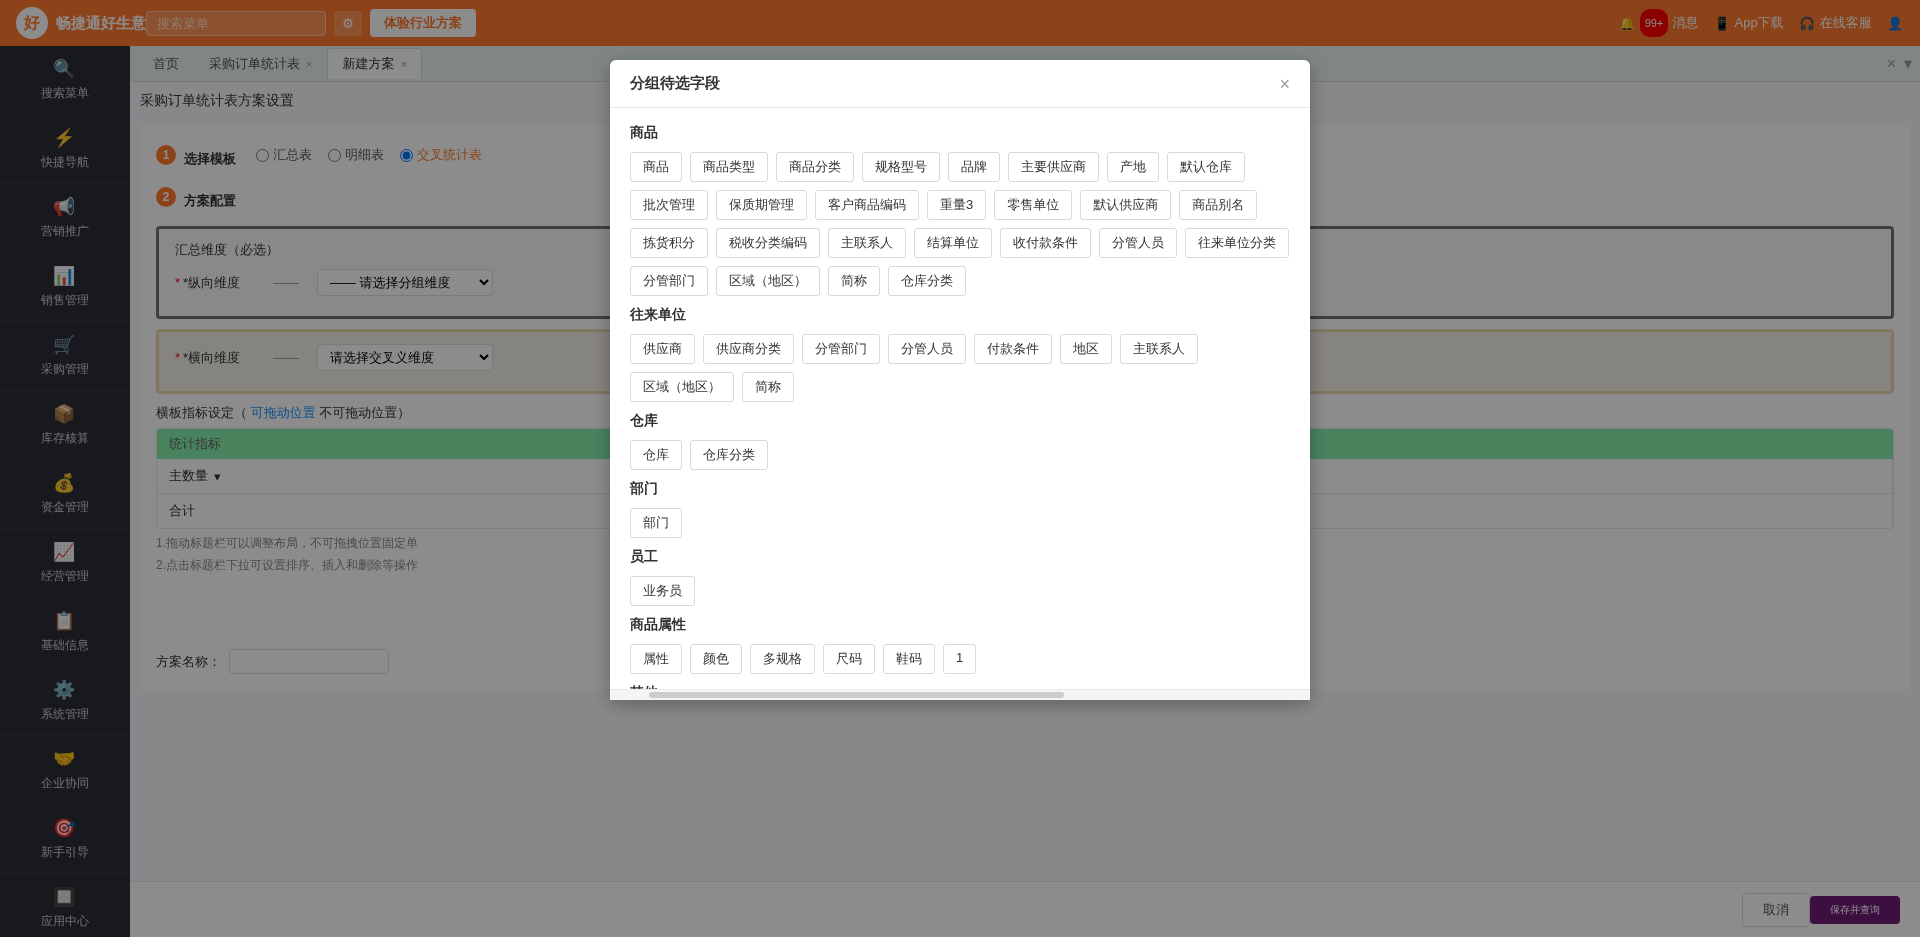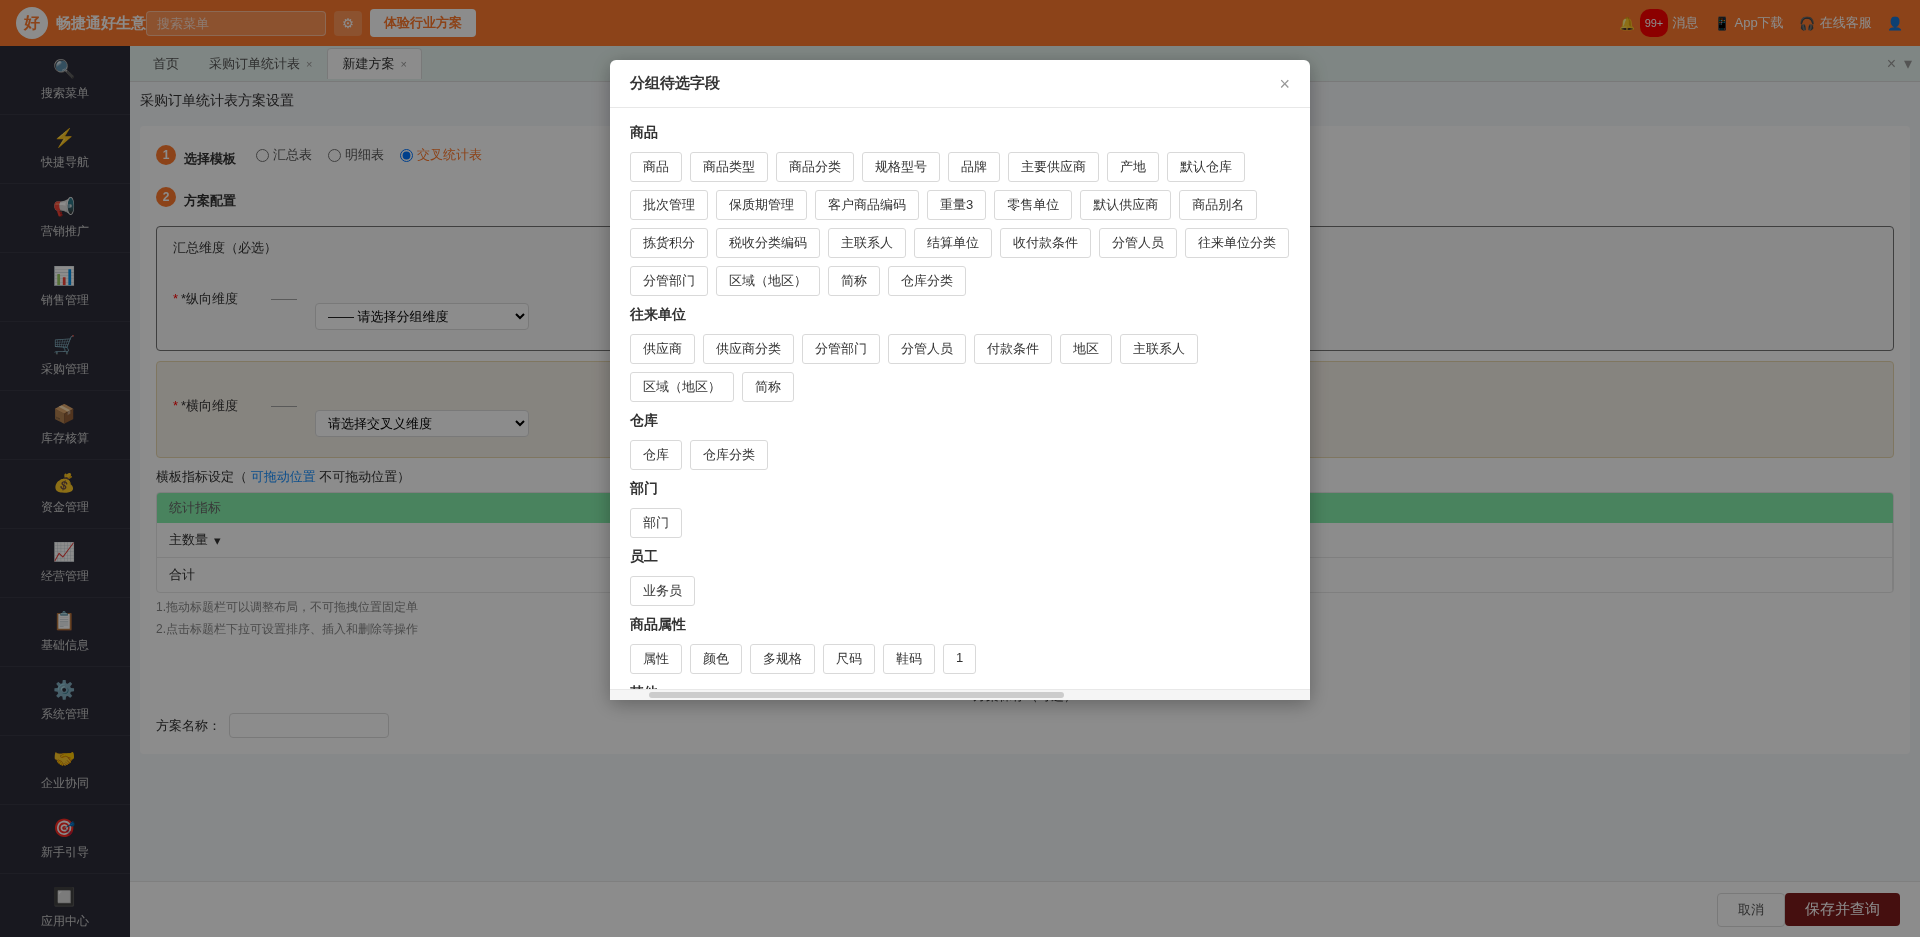--- a/index.html
+++ b/index.html
@@ -222,41 +222,40 @@
       cursor: pointer;
       font-size: 13px;
       color: #555;
     }
     .radio-item input { cursor: pointer; }
     .radio-item.selected { color: #ff7b2e; }
 
     
     .form-section {
       background: #f9f9f9;
-      border: 1px solid #737373;
+      border: 3px solid #737373;
       border-radius: 4px;
       padding: 12px 16px;
       margin-bottom: 10px;
     }
     .form-row {
       display: flex;
       align-items: center;
       gap: 10px;
       margin-bottom: 8px;
     }
     .form-label { font-size: 13px; color: #333; min-width: 80px; }
     .form-label.required::before { content: '*'; color: red; margin-right: 3px; }
     .form-select {
       border: 1px solid #ddd;
       border-radius: 4px;
       padding: 4px 8px;
       font-size: 13px;
       background: white;
-      width: 214px;
-      margin-top: 36px;
+      width: 176px;
     }
     .table-cell {
       padding: 8px 12px;
       font-size: 13px;
       border-right: 1px solid #e8e8e8;
       flex: 1;
     }
     .table-row { display: flex; border-bottom: 1px solid #e8e8e8; }
     .table-row:last-child { border-bottom: none; }
 
@@ -299,25 +298,25 @@
     .btn-cancel {
       background: white;
       border: 1px solid #ddd;
       border-radius: 4px;
       padding: 7px 20px;
       font-size: 13px;
       cursor: pointer;
       color: #555;
     }
     .btn-primary {
-      background: #7f1d1d;
+      background: #701a75;
       border: none;
       border-radius: 4px;
       padding: 7px 20px;
-      font-size: 15px;
+      font-size: 10px;
       cursor: pointer;
       color: white;
     }
 
     
     .overlay {
       position: fixed;
       top: 0; left: 0; right: 0; bottom: 0;
       background: rgba(0,0,0,0.45);
       z-index: 200;

